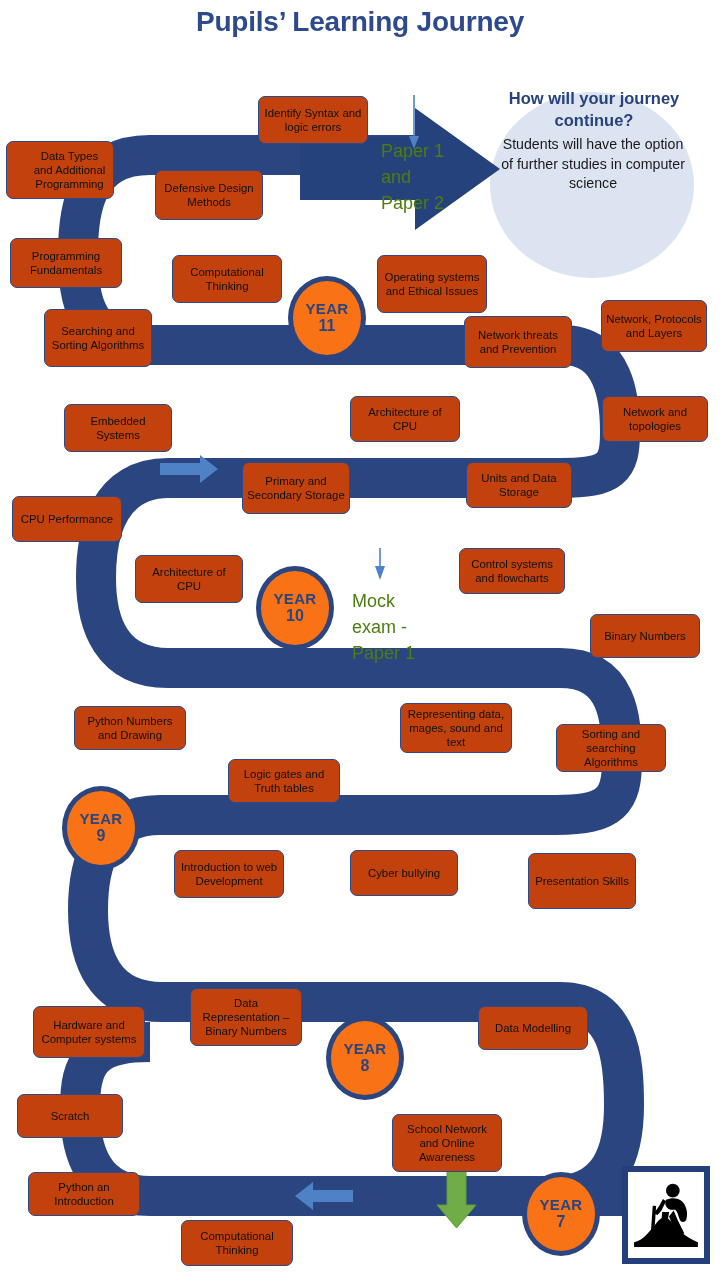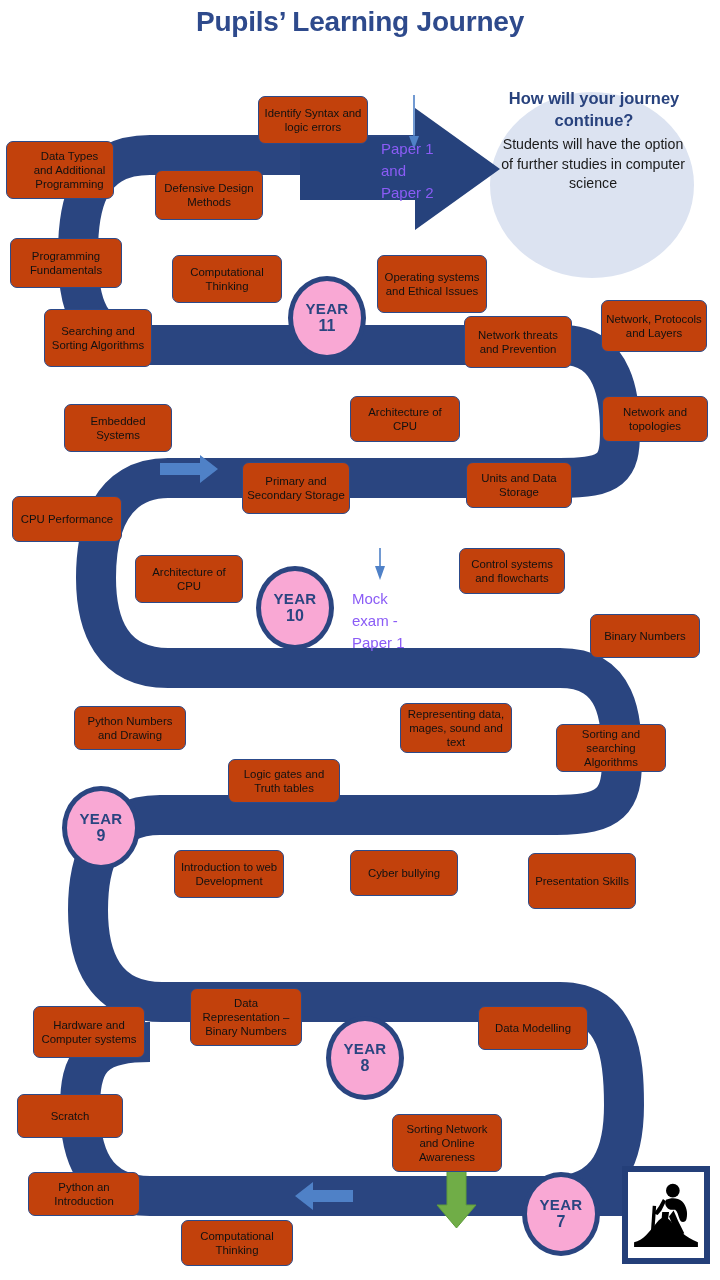--- a/index.html
+++ b/index.html
@@ -29,30 +29,30 @@
   
   .box{
     position:absolute;box-sizing:border-box;
     background:#c2410c;border:1px solid #2c4a8a;border-radius:7px;
     display:flex;align-items:center;justify-content:center;text-align:center;
     color:#111111;font-size:11.4px;line-height:1.25;padding:2px 4px;
   }
 
   
   .year{
-    position:absolute;box-sizing:border-box;background:#f9a8d4;
+    position:absolute;box-sizing:border-box;background:#f97316;
     border:5px solid #2a4580;border-radius:50%;
     display:flex;flex-direction:column;align-items:center;justify-content:center;
     color:#2a4580;font-weight:bold;line-height:1.18;
   }
   .year .yl{font-size:15px;letter-spacing:.3px;}
   .year .yn{font-size:16px;}
 
   
-  .redlab{position:absolute;color:#8b5cf6;font-size:15px;line-height:1.45;}
+  .redlab{position:absolute;color:#4d7c0f;font-size:18px;line-height:1.45;}
 
   
   .hiker{
     position:absolute;left:622px;top:1166px;width:88px;height:98px;
     box-sizing:border-box;background:#ffffff;border:6px solid #243f79;
   }
   .hiker svg{display:block;width:100%;height:100%;}
 </style>
 </head>
 <body>
@@ -214,21 +214,21 @@
   <div class="box" style="left:528px;top:853px;width:108px;height:56px;">Presentation Skills</div>
 
   <div class="box" style="left:33px;top:1006px;width:112px;height:52px;">Hardware and Computer systems</div>
 
   <div class="box" style="left:190px;top:988px;width:112px;height:58px;">Data Representation – Binary Numbers</div>
 
   <div class="box" style="left:478px;top:1006px;width:110px;height:44px;">Data Modelling</div>
 
   <div class="box" style="left:17px;top:1094px;width:106px;height:44px;">Scratch</div>
 
-  <div class="box" style="left:392px;top:1114px;width:110px;height:58px;">Sorting Network and Online Awareness</div>
+  <div class="box" style="left:392px;top:1114px;width:110px;height:58px;">School Network and Online Awareness</div>
 
   <div class="box" style="left:28px;top:1172px;width:112px;height:44px;">Python an Introduction</div>
 
   <div class="box" style="left:181px;top:1220px;width:112px;height:46px;">Computational Thinking</div>
 
   <div class="hiker">
     <svg viewBox="0 0 100 100">
 
       <path fill="#000000" d="M 8,86 C 20,84 28,72 38,60 C 44,52 50,50 56,58 C 64,68 76,80 92,86 L 92,92 L 8,92 Z"></path>
 

